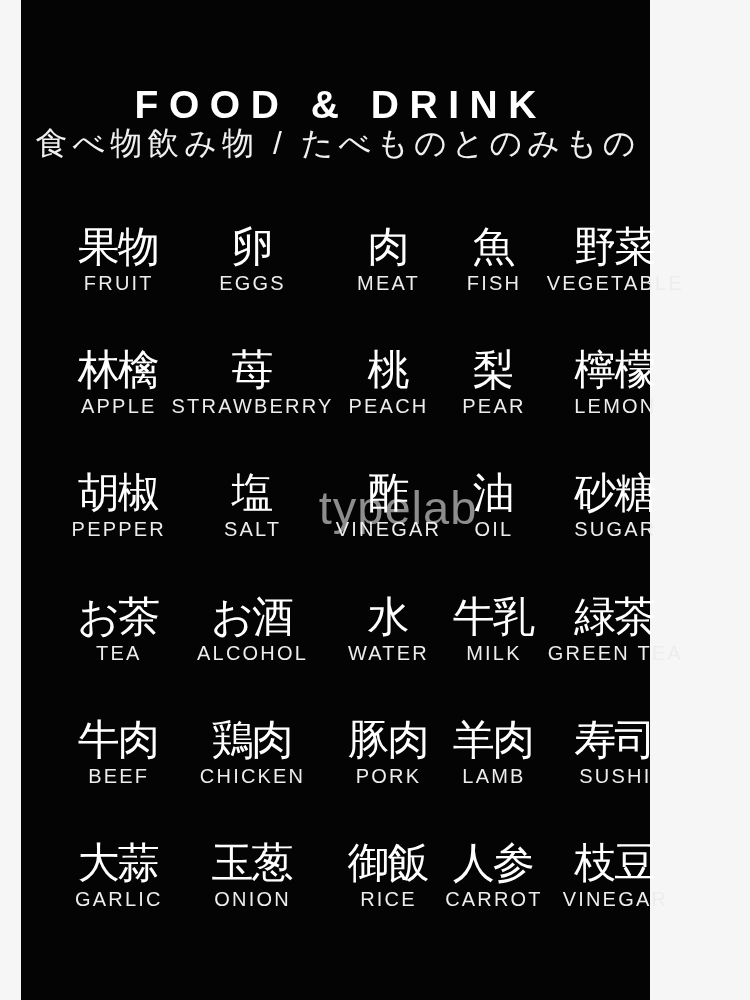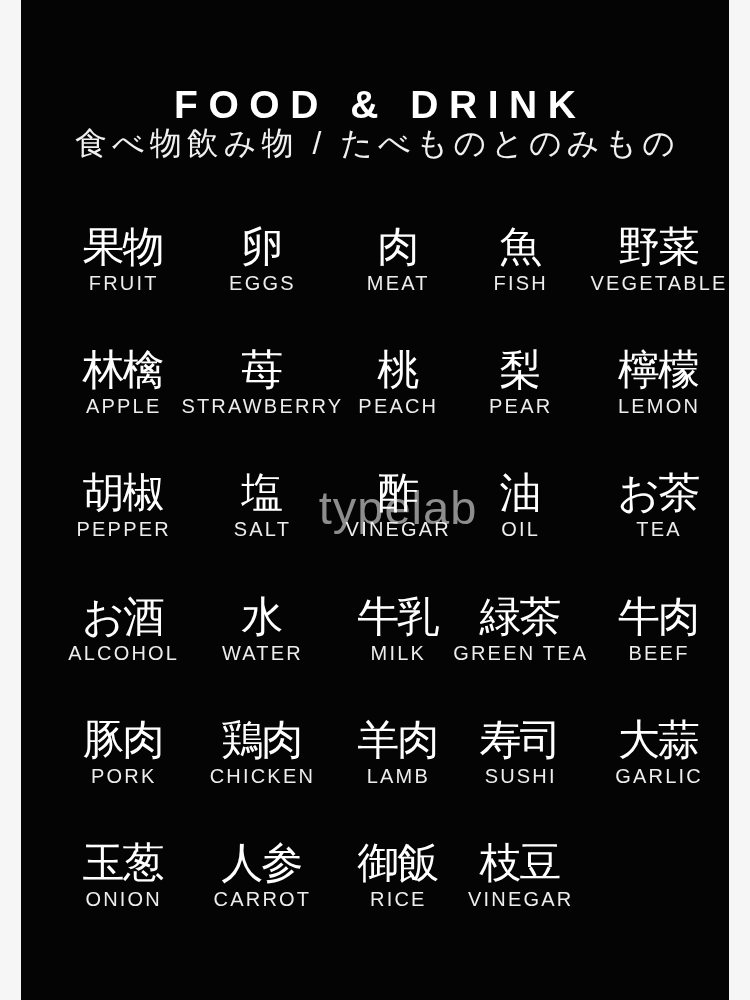--- a/index.html
+++ b/index.html
@@ -9,21 +9,21 @@
     height: 1000px;
     overflow: hidden;
     font-family: "Liberation Sans", sans-serif;
   }
   body { background: #f6f6f6; }
 
   .poster {
     position: absolute;
     top: 0;
     left: 21px;
-    width: 708px;
+    width: 629px;
     height: 1000px;
     background: #040404;
   }
 
   .title {
     position: absolute;
     top: 85px;
     left: 0;
     width: 100%;
     text-align: center;
@@ -178,20 +178,24 @@
     <div class="vocab-cell">
       <div class="kanji">酢</div>
       <div class="english">VINEGAR</div>
     </div>
 
     <div class="vocab-cell">
       <div class="kanji">油</div>
       <div class="english">OIL</div>
     </div>
 
+    <div class="vocab-cell">
+      <div class="kanji">砂糖</div>
+      <div class="english">SUGAR</div>
+    </div>
 
     <div class="vocab-cell">
       <div class="kanji">お茶</div>
       <div class="english">TEA</div>
     </div>
 
     <div class="vocab-cell">
       <div class="kanji">お酒</div>
       <div class="english">ALCOHOL</div>
     </div>
@@ -210,58 +214,58 @@
       <div class="kanji">緑茶</div>
       <div class="english">GREEN TEA</div>
     </div>
 
     <div class="vocab-cell">
       <div class="kanji">牛肉</div>
       <div class="english">BEEF</div>
     </div>
 
     <div class="vocab-cell">
+      <div class="kanji">鶏肉</div>
+      <div class="english">CHICKEN</div>
+    </div>
+
+    <div class="vocab-cell">
       <div class="kanji">豚肉</div>
       <div class="english">PORK</div>
     </div>
 
     <div class="vocab-cell">
-      <div class="kanji">鶏肉</div>
-      <div class="english">CHICKEN</div>
-    </div>
-
-    <div class="vocab-cell">
       <div class="kanji">羊肉</div>
       <div class="english">LAMB</div>
     </div>
 
     <div class="vocab-cell">
       <div class="kanji">寿司</div>
       <div class="english">SUSHI</div>
     </div>
 
     <div class="vocab-cell">
       <div class="kanji">大蒜</div>
       <div class="english">GARLIC</div>
     </div>
 
     <div class="vocab-cell">
       <div class="kanji">玉葱</div>
       <div class="english">ONION</div>
     </div>
 
     <div class="vocab-cell">
+      <div class="kanji">御飯</div>
+      <div class="english">RICE</div>
+    </div>
+
+    <div class="vocab-cell">
       <div class="kanji">人参</div>
       <div class="english">CARROT</div>
     </div>
 
     <div class="vocab-cell">
-      <div class="kanji">御飯</div>
-      <div class="english">RICE</div>
-    </div>
-
-    <div class="vocab-cell">
       <div class="kanji">枝豆</div>
       <div class="english">VINEGAR</div>
     </div>
   </div>
 
 </div>
 
 </body></html>

